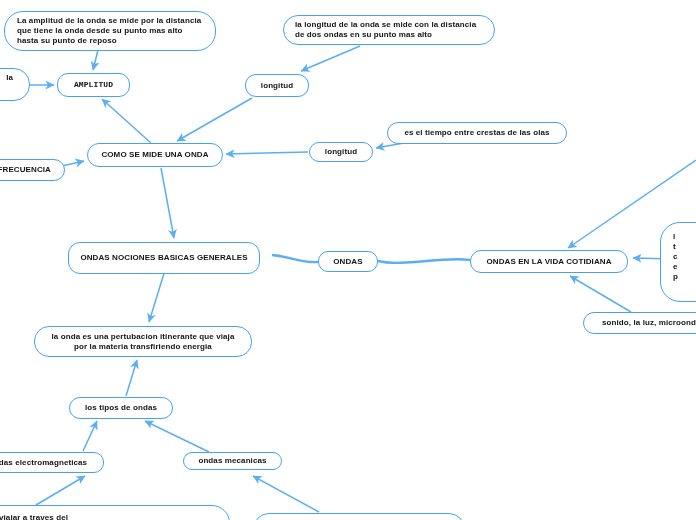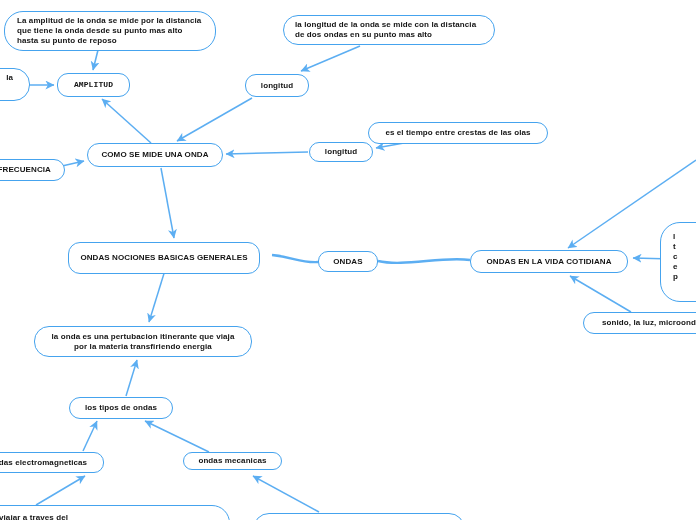--- a/index.html
+++ b/index.html
@@ -83,21 +83,21 @@
   </div>
 
   <div class="node" style="left:57px;top:73px;width:73px;height:24px;border-radius:11px;font-family:Liberation Mono, monospace;">
     <span class="lbl">AMPLITUD</span>
   </div>
 
   <div class="node" style="left:245px;top:74px;width:64px;height:23px;border-radius:11px;">
     <span class="lbl">longitud</span>
   </div>
 
-  <div class="node" style="left:368px;top:122px;width:180px;height:22px;border-radius:11px;">
+  <div class="node" style="left:387px;top:122px;width:180px;height:22px;border-radius:11px;">
     <span class="lbl">es el tiempo entre crestas de las olas</span>
   </div>
 
   <div class="node" style="left:309px;top:142px;width:64px;height:20px;border-radius:10px;">
     <span class="lbl">longitud</span>
   </div>
 
   <div class="node" style="left:87px;top:143px;width:136px;height:24px;border-radius:12px;">
     <span class="lbl">COMO SE MIDE UNA ONDA</span>
   </div>

